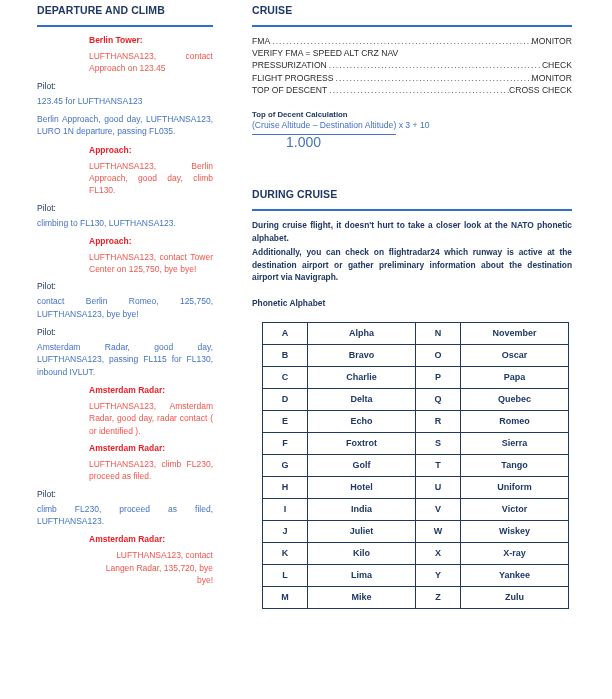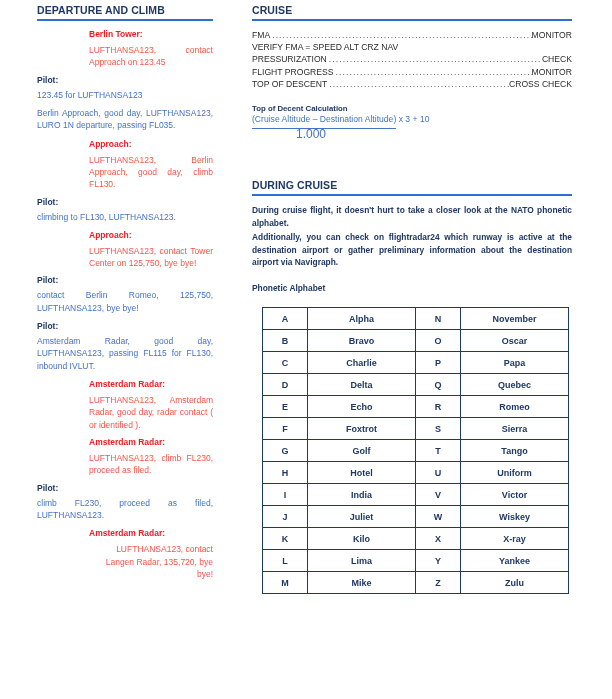--- a/index.html
+++ b/index.html
@@ -36,34 +36,34 @@
     top: 4px;
     width: 320px;
   }
 
   
   .sec-head {
     font-size: 10.5px;
     font-weight: bold;
     letter-spacing: 0.1px;
     color: #1F3864;
-    padding-bottom: 3px;
+    padding-bottom: 9px;
     margin: 0;
   }
   .sec-rule {
     height: 2px;
     background: #2F6FD0;
     margin: 0 0 8px 0;
   }
 
   
   .blk { margin: 0 0 7px 0; }
   .spk-pilot {
     font-size: 8.5px;
-    font-weight: bold;
+    font-weight: normal;
     color: #1F3864;
     margin: 0 0 4px 0;
   }
   .pilot-text {
     font-size: 8.5px;
     color: #4472C4;
     line-height: 1.45;
     text-align: justify;
     margin: 0 0 6px 0;
   }
@@ -125,23 +125,23 @@
   .tod-eq {
     font-size: 8.6px;
     color: #4472C4;
     line-height: 1.35;
   }
   .tod-num {
     border-bottom: 1px solid #4472C4;
     padding-bottom: 4px;
   }
   .tod-den {
-    font-size: 12px;
+    font-size: 14px;
     color: #4472C4;
-    margin-left: 44px;
+    margin-left: 34px;
     line-height: 1.45;
   }
 
   
   .prose {
     font-size: 8.4px;
     font-weight: bold;
     color: #1F3864;
     line-height: 1.5;
     text-align: justify;

